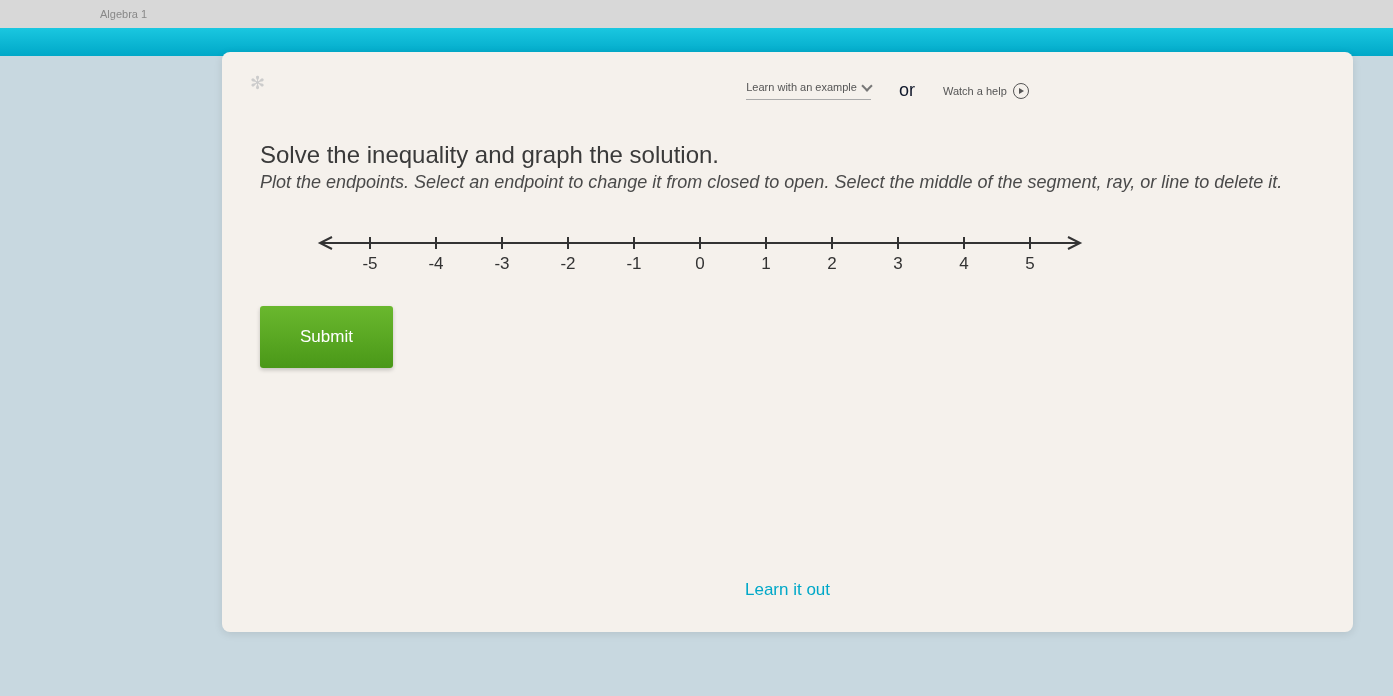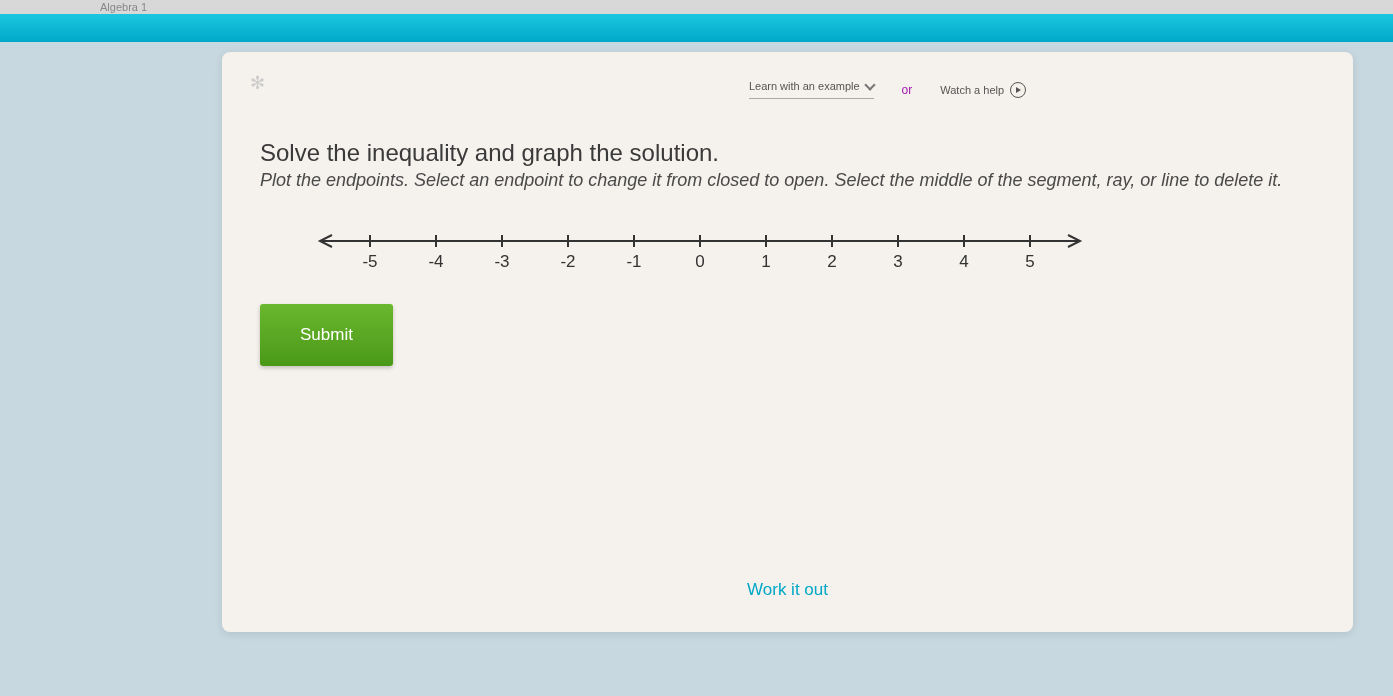--- a/index.html
+++ b/index.html
@@ -9,21 +9,21 @@
     }
     body {
       font-family: Arial, Helvetica, sans-serif;
       background: linear-gradient(to bottom, #d0d0d0 0%, #d0d0d0 2%, #00b8d4 2%, #00b8d4 6%, #c8d8e0 6%, #c8d8e0 100%);
       width: 1393px;
       height: 696px;
       overflow: hidden;
       position: relative;
     }
     .top-bar {
-      height: 14px;
+      height: 28px;
       background: #d8d8d8;
       color: #888;
       font-size: 11px;
       padding-left: 100px;
       display: flex;
       align-items: center;
     }
     .teal-bar {
       height: 28px;
       background: linear-gradient(to bottom, #1ac7e0, #00a8c8);
@@ -53,22 +53,22 @@
       cursor: pointer;
       display: flex;
       align-items: center;
       gap: 6px;
     }
     .help-link.example {
       border-bottom: 1px solid #aaa;
       padding-bottom: 6px;
     }
     .or-text {
-      color: #a21caf;
-      font-size: 12px;
+      color: #0f172a;
+      font-size: 18px;
     }
     .play-icon {
       display: inline-flex;
       align-items: center;
       justify-content: center;
       width: 16px;
       height: 16px;
       border: 1.5px solid #555;
       border-radius: 50%;
     }
@@ -211,15 +211,15 @@
           <text x="654" y="38" text-anchor="middle" font-size="17" fill="#333" font-family="Arial">4</text>
           <line x1="720" y1="6" x2="720" y2="18" stroke="#333" stroke-width="2"></line>
           <text x="720" y="38" text-anchor="middle" font-size="17" fill="#333" font-family="Arial">5</text>
         </g>
     </svg>
   </div>
 
   <button class="submit-btn">Submit</button>
 
   <div class="footer-help">
-    <div class="work-it-out">Work it out</div>
+    <div class="work-it-out">Learn it out</div>
   </div>
 </div>
 
 </body></html>

